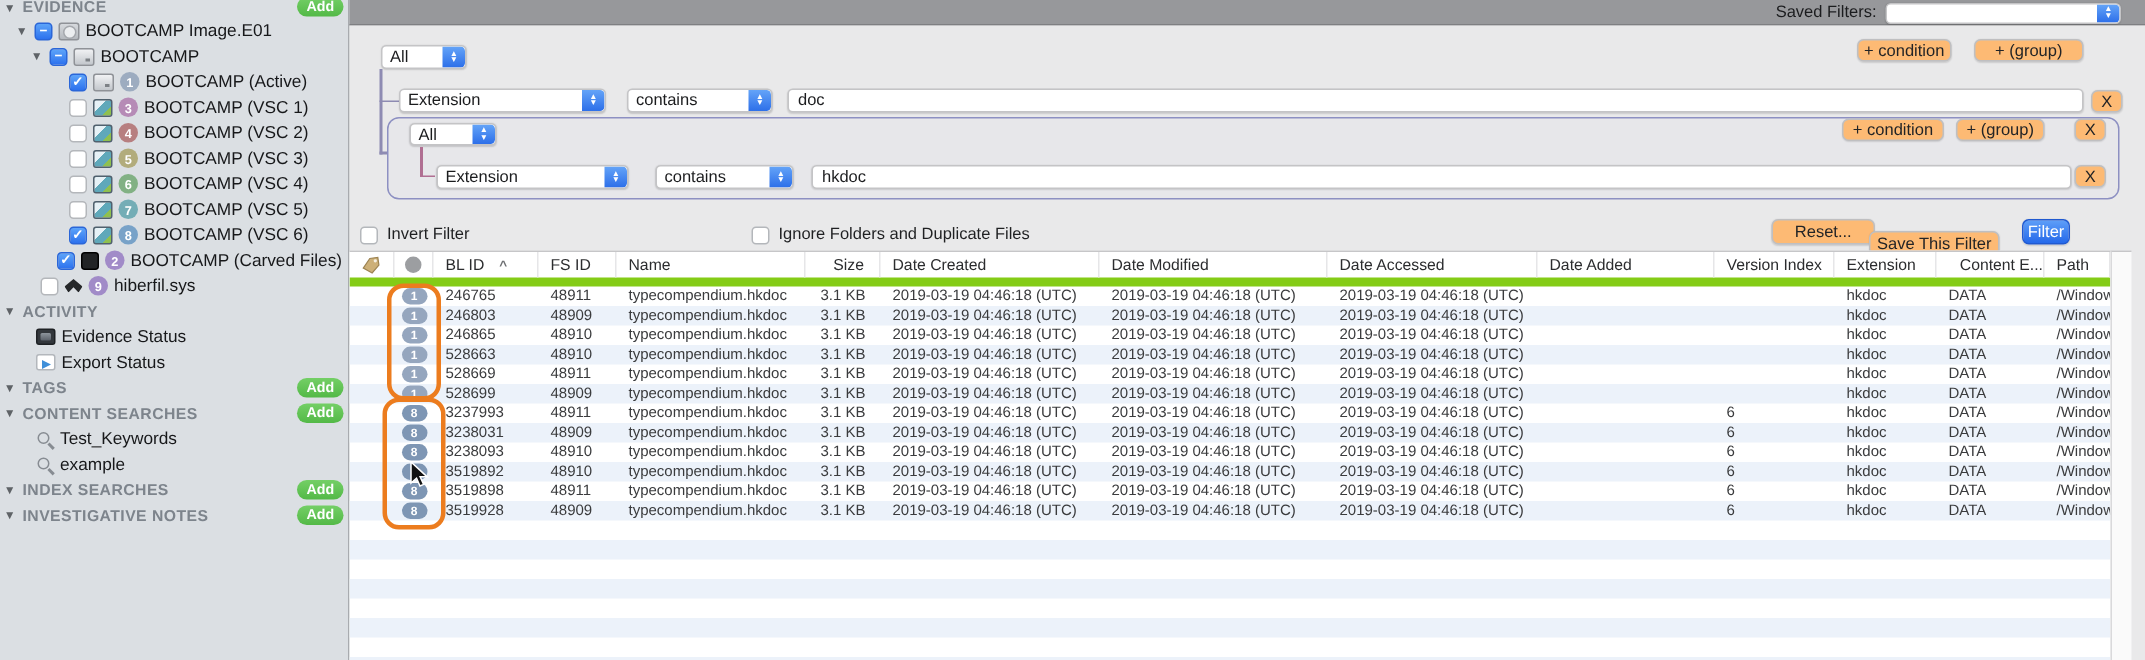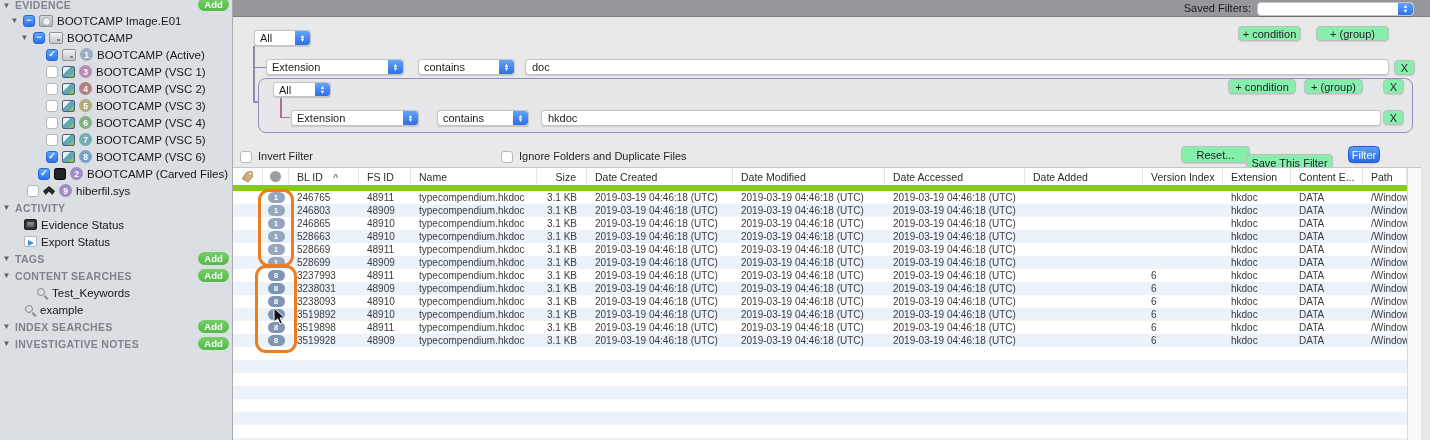--- a/index.html
+++ b/index.html
@@ -60,21 +60,21 @@
 .group-box{position:absolute;left:25px;top:61px;width:1155px;height:55px;border:1.5px solid #8d90c2;border-radius:8px;background:#e7e7ea}
 .pos-all2{left:40px;top:65px;width:58px;height:15px}
 .pos-cond2{left:995px;top:62px;width:68px;height:15px}
 .pos-grp2{left:1071px;top:62px;width:59px;height:15px}
 .pos-gx1{left:1150px;top:62px;width:21px;height:15px}
 .pos-field2{left:58px;top:93px;width:128px;height:16px}
 .pos-op2{left:204px;top:93px;width:92px;height:16px}
 .pos-val2{left:308px;top:93px;width:840px}
 .pos-gx2{left:1150px;top:93px;width:21px;height:15px}
 .tfield{position:absolute;background:#fff;border:1px solid #c4c4c6;border-radius:3.5px;font-size:11px;color:#1b1c1e;display:flex;align-items:center;padding:0 6px;height:16px;box-shadow:0 .5px 1px rgba(0,0,0,.12)}
-.btn{position:absolute;background:#86efac;border:1px solid #bfbfc1;border-radius:4.5px;font-size:11px;color:#232426;display:flex;align-items:center;justify-content:center;box-shadow:0 .5px 1px rgba(0,0,0,.12)}
+.btn{position:absolute;background:#fdba74;border:1px solid #bfbfc1;border-radius:4.5px;font-size:11px;color:#232426;display:flex;align-items:center;justify-content:center;box-shadow:0 .5px 1px rgba(0,0,0,.12)}
 .btn-filter{background:linear-gradient(#5e9ef8,#2569ea);color:#fff;border-color:#2059d0}
 .conn{position:absolute;background:#8e8bb2}
 .conn-v{left:20px;top:29px;width:1.5px;height:57px}
 .conn-h1{left:20px;top:49.5px;width:14px;height:1.5px}
 .conn-h2{left:20px;top:84px;width:6px;height:1.5px}
 .conn-pink{background:#b06f92}
 .gconn-v{left:47px;top:81px;width:1.5px;height:20px}
 .gconn-h{left:47px;top:99.5px;width:10px;height:1.5px}
 .fcb{position:absolute;width:12px;height:12px;background:#fff;border:1px solid #b4b7bb;border-radius:3px}
 .fcb-1{left:7px;top:134px}
@@ -203,21 +203,21 @@
         <div class="sb-row sb-sec">
           <span class="tri">▼</span>
           <span class="sb-section-label">TAGS</span>
           <span class="add-pill">Add</span>
         </div>
         <div class="sb-row sb-sec">
           <span class="tri">▼</span>
           <span class="sb-section-label">CONTENT SEARCHES</span>
           <span class="add-pill">Add</span>
         </div>
-        <div class="sb-row" style="padding-left: 36px;">
+        <div class="sb-row" style="padding-left: 24px;">
           <span class="ic search"></span>
           <span class="sb-label">Test_Keywords</span>
         </div>
         <div class="sb-row" style="padding-left: 24px;">
           <span class="ic search"></span>
           <span class="sb-label">example</span>
         </div>
         <div class="sb-row sb-sec">
           <span class="tri">▼</span>
           <span class="sb-section-label">INDEX SEARCHES</span>
@@ -351,21 +351,21 @@
           </div>
           <div class="th" style="width: 118px;">
             <span>Date Added</span>
           </div>
           <div class="th" style="width: 80px;">
             <span>Version Index</span>
           </div>
           <div class="th" style="width: 68px;">
             <span>Extension</span>
           </div>
-          <div class="th" style="width: 72px;">
+          <div class="th" style="width: 72px; justify-content: flex-end;">
             <span>Content E...</span>
           </div>
           <div class="th" style="width: 44px; align-items: center;">
             <span>Path</span>
           </div>
         </div>
       <div class="tbody" id="table-body">
           <div class="tr">
             <div class="td" style="width:30px"></div>
             <div class="td center" style="width:26px">

